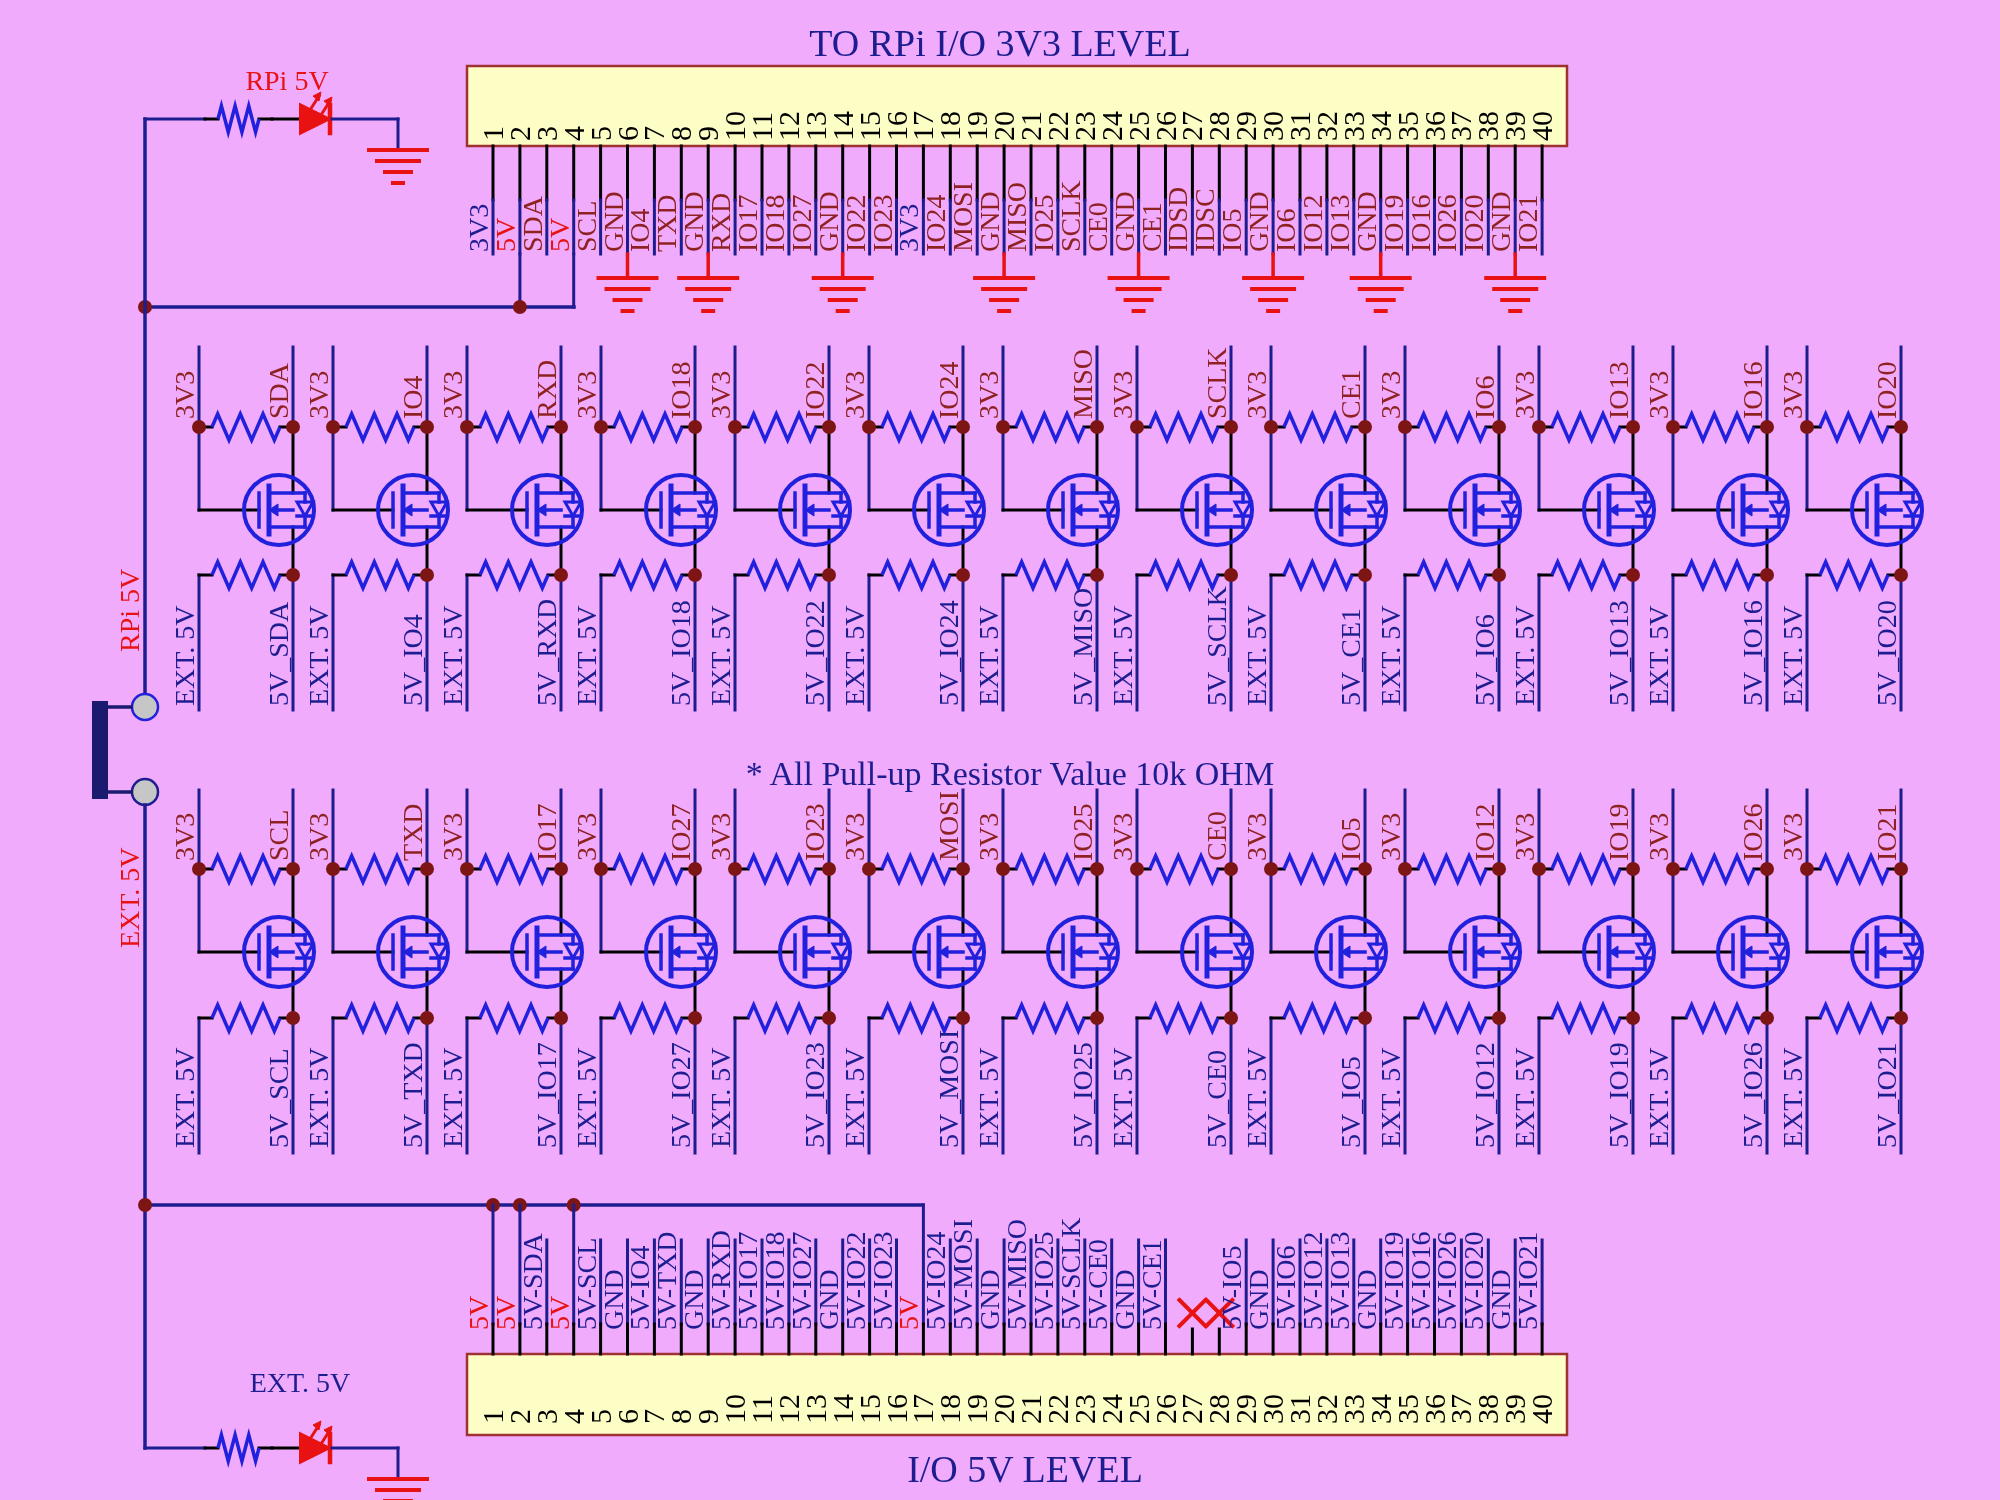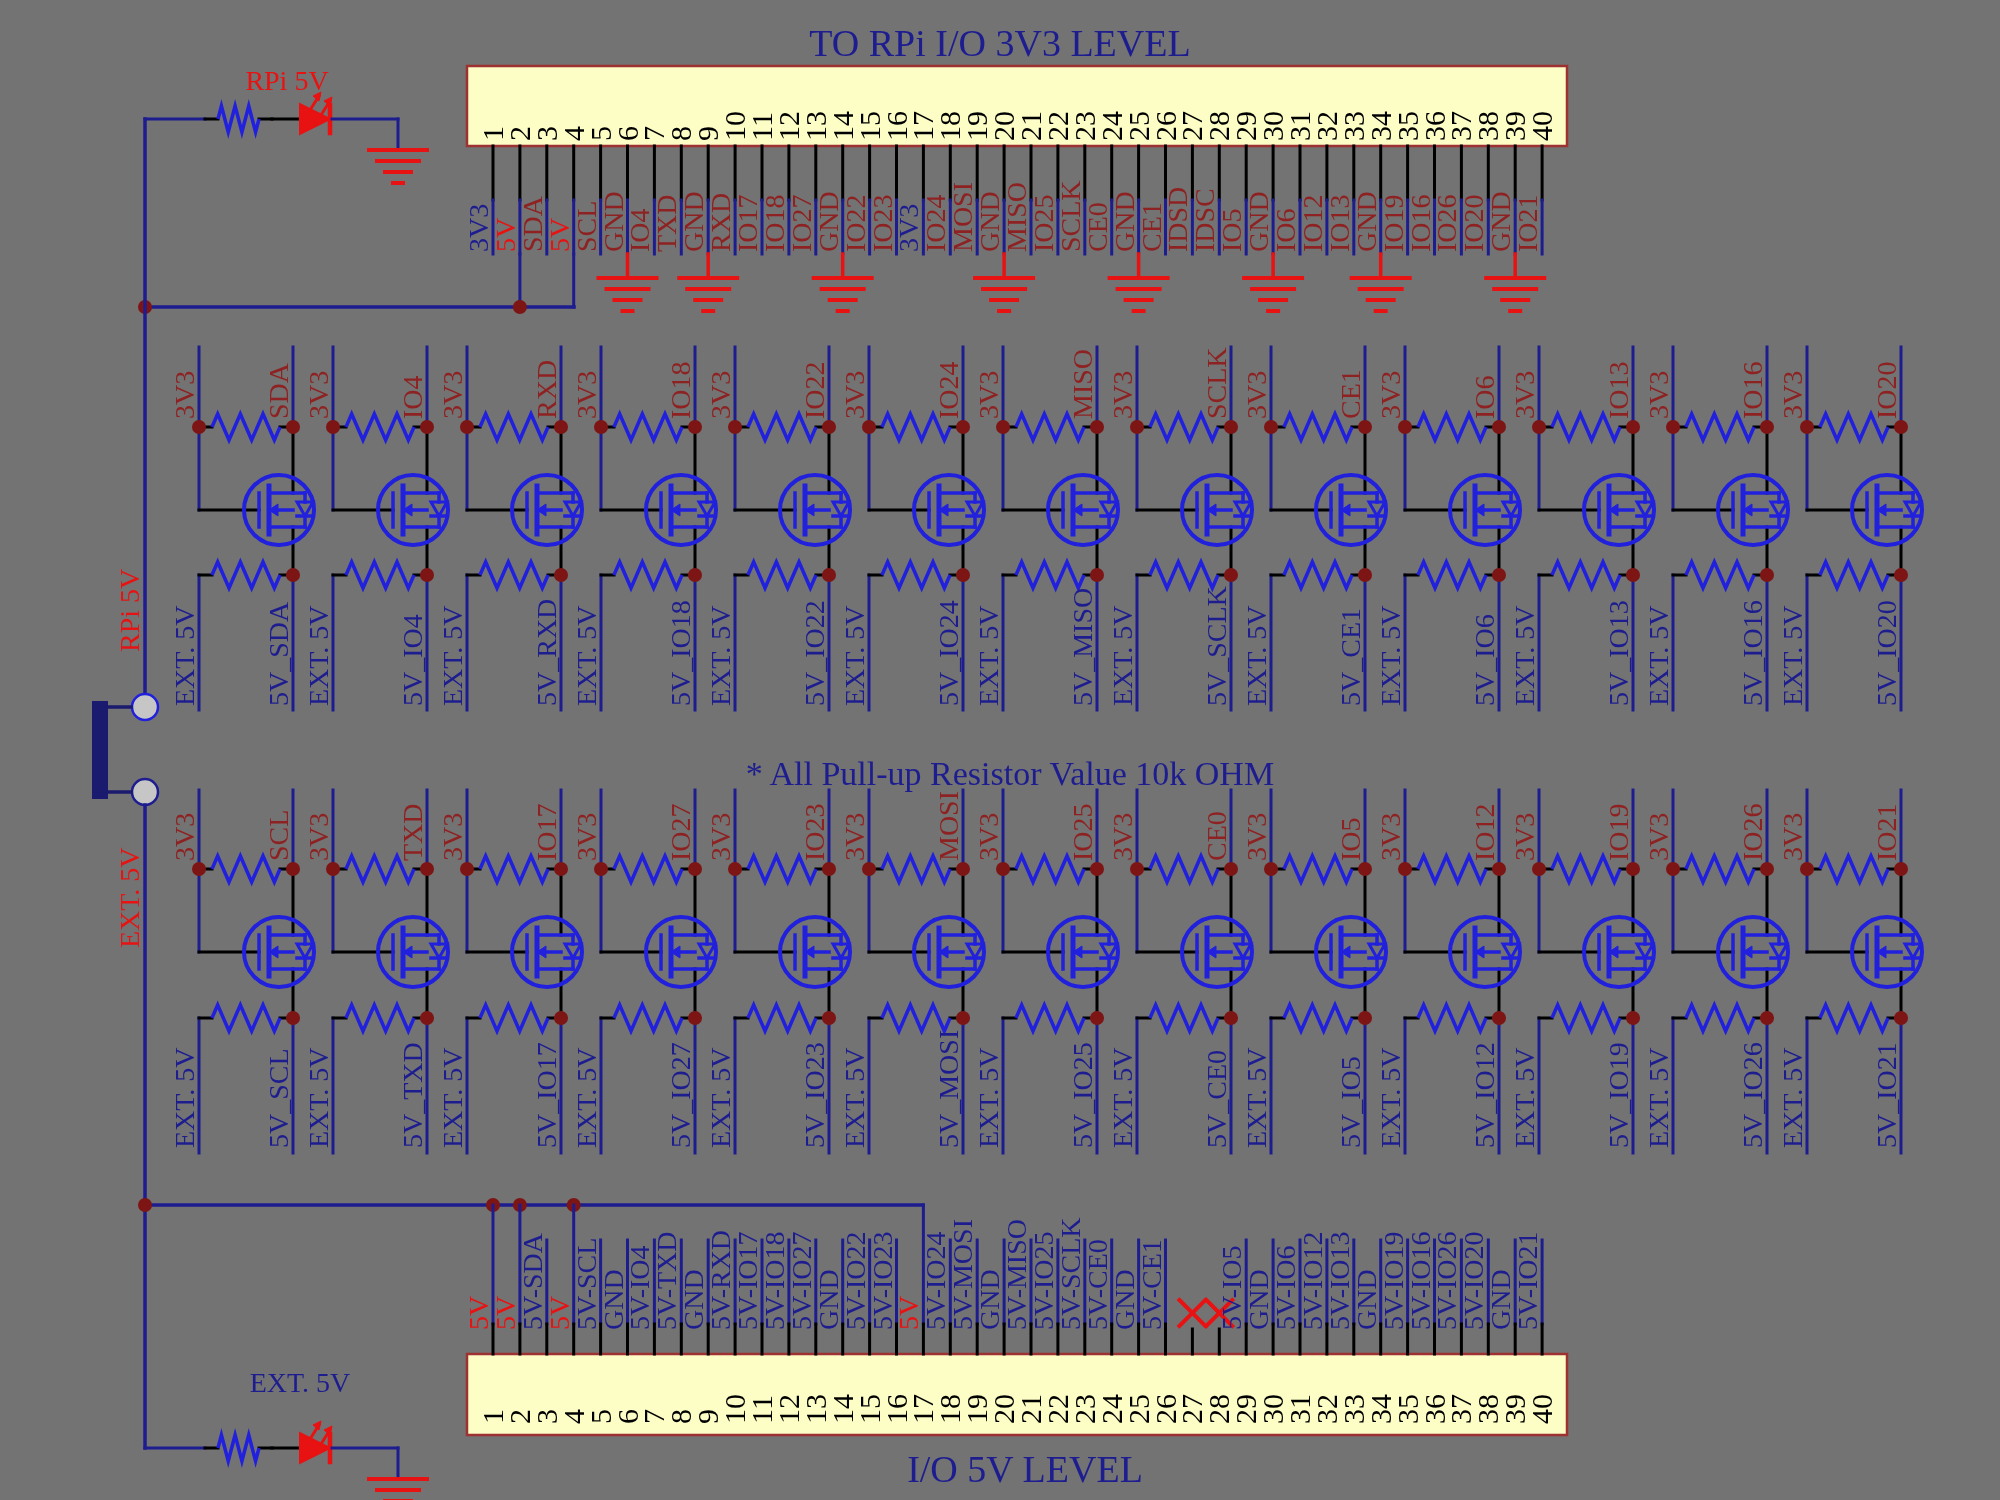--- a/index.html
+++ b/index.html
@@ -1,16 +1,16 @@
 <!DOCTYPE html>
 <html><head>
 <meta charset="utf-8">
 <style>
   html,body{margin:0;padding:0;background:#ffffff;}
-  .page{width:2000px;height:1500px;position:relative;background:#737373;overflow:hidden;}
+  .page{width:2000px;height:1500px;position:relative;background:#f0abfc;overflow:hidden;}
   svg{display:block;}
   text{font-family:"Liberation Serif","DejaVu Serif",serif;}
 </style>
 </head>
 <body>
 
 <div class="page">
   <svg id="schem" width="2000" height="1500" viewBox="0 0 2000 1500">
     <text x="1000" y="56" font-size="38" text-anchor="middle" fill="#1d1d90">TO RPi  I/O 3V3 LEVEL</text>
     <text x="1010" y="785" font-size="34" text-anchor="middle" fill="#1d1d90">* All Pull-up Resistor Value 10k OHM</text>

